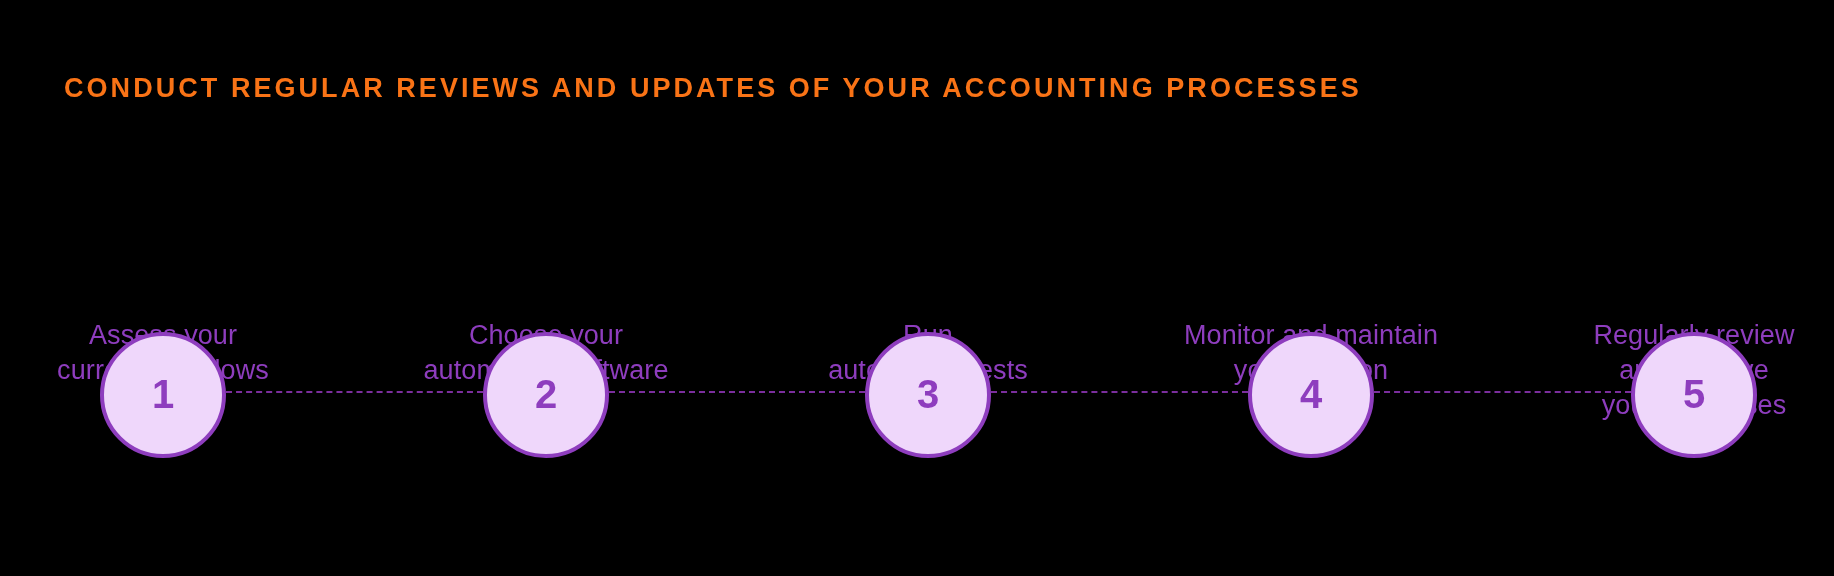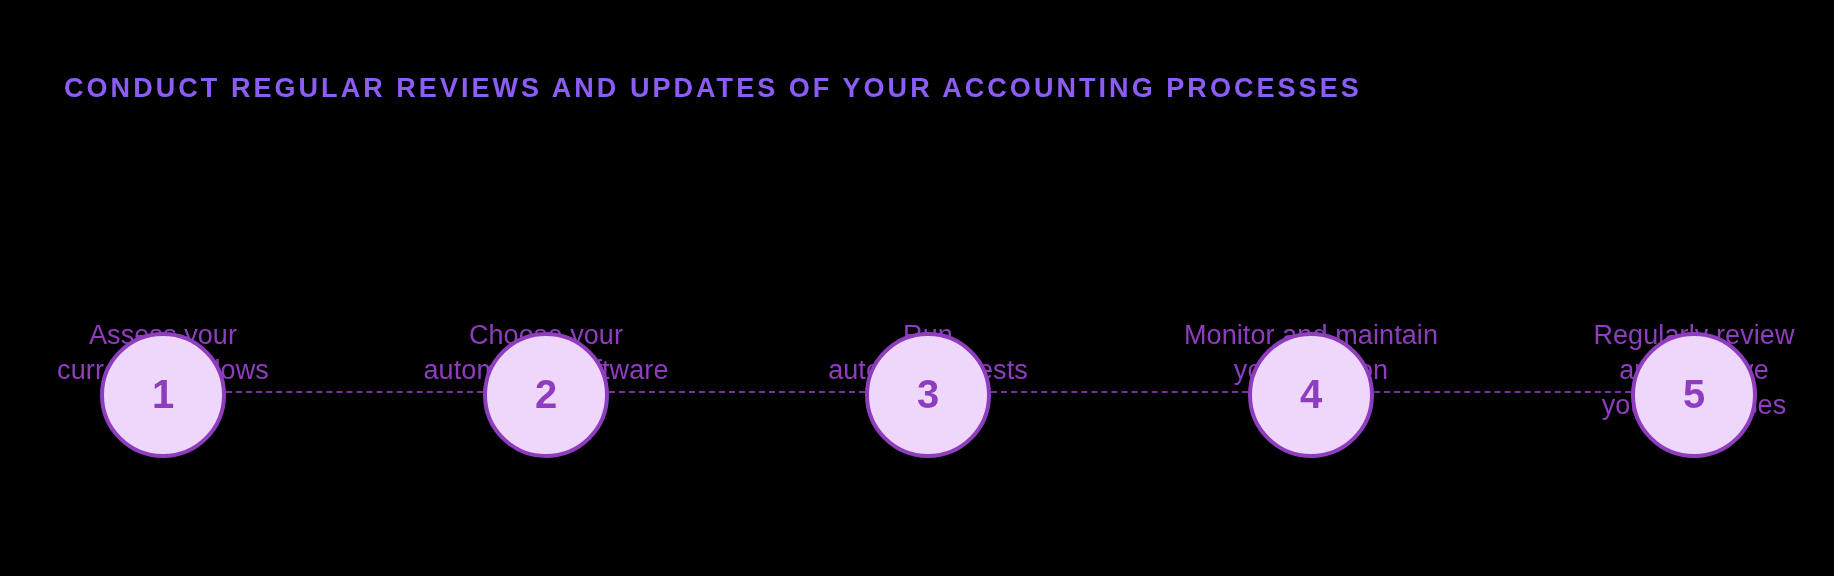--- a/index.html
+++ b/index.html
@@ -25,21 +25,21 @@
 
   
   .title {
     position: absolute;
     left: 64px;
     top: 68px;
     width: 1706px;
     font-size: 27px;
     font-weight: 700;
     letter-spacing: 3.05px;
-    color: #8b5cf6;
+    color: #f97316;
     text-transform: uppercase;
     white-space: nowrap;
     line-height: 40px;
   }
 
   
   .steps {
     position: absolute;
     left: 0;
     top: 160px;

